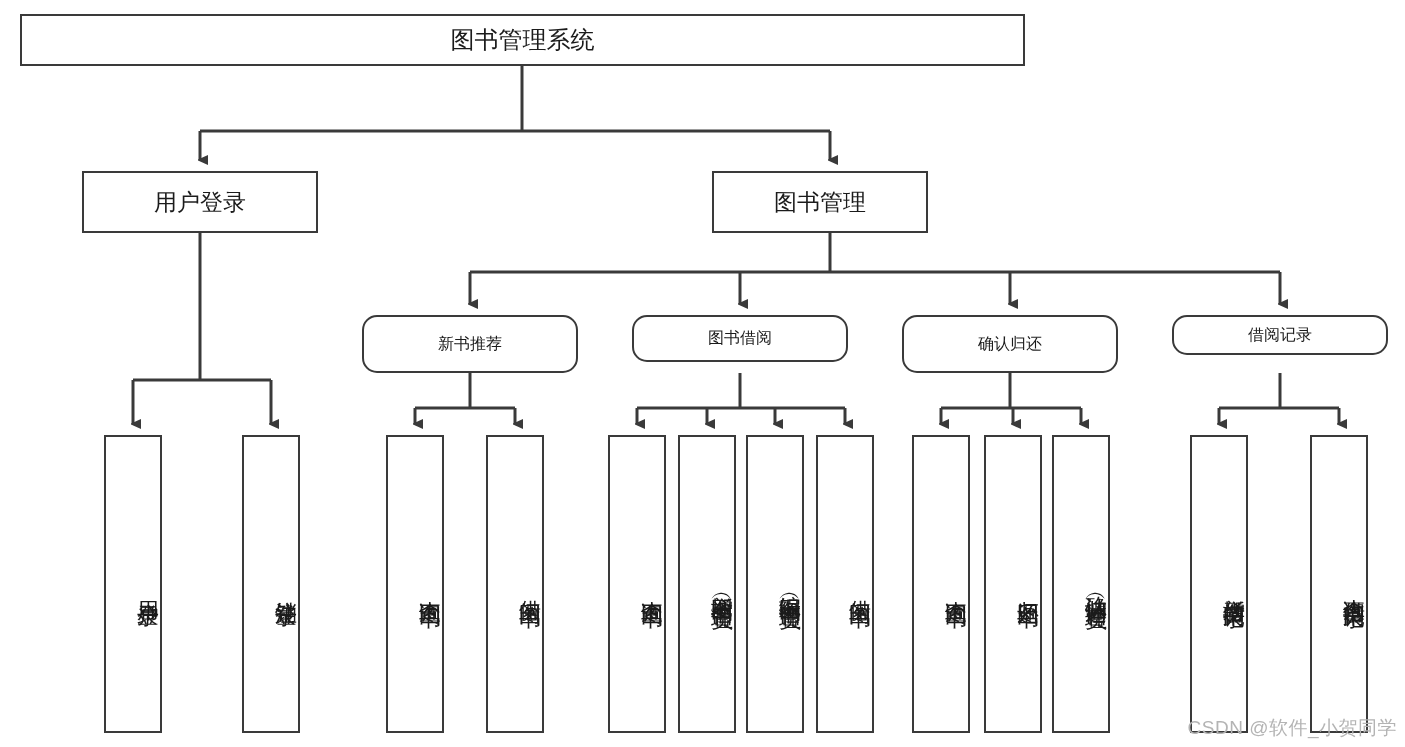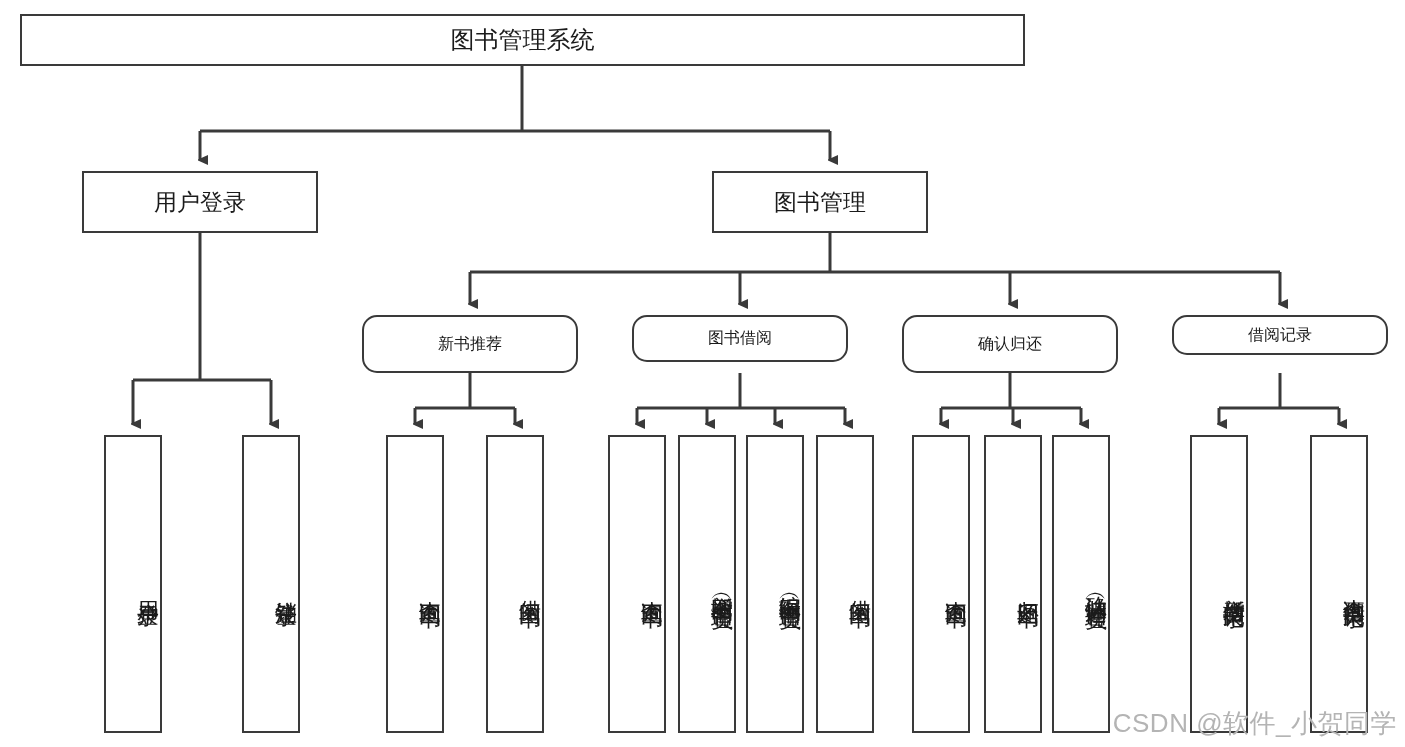--- a/index.html
+++ b/index.html
@@ -57,21 +57,21 @@
   }
   .node.leaf .label {
     writing-mode: vertical-rl;
     text-orientation: upright;
     white-space: pre;
   }
   .watermark {
     position: absolute;
     right: 8px;
     bottom: 6px;
-    font-size: 26px;
+    font-size: 19px;
     color: #b4b4b4;
     letter-spacing: 0.5px;
     user-select: none;
   }
 </style>
 </head>
 <body>
 
 <div id="canvas">
 

